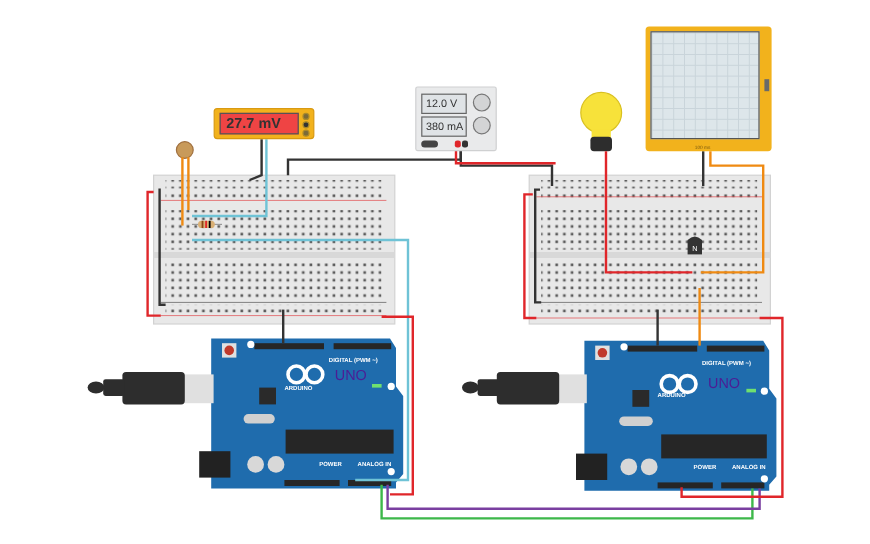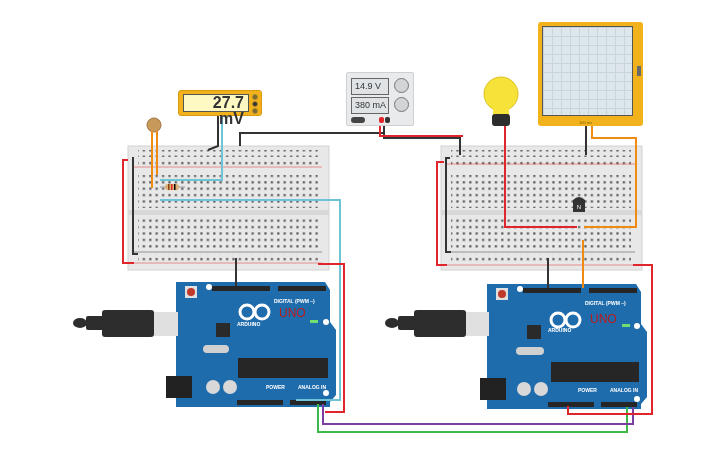--- a/index.html
+++ b/index.html
@@ -1,35 +1,35 @@
 <!DOCTYPE html>
 <html><head>
 <meta charset="utf-8">
 <style>
   html,body{margin:0;padding:0;background:#ffffff;}
   body{width:725px;height:453px;position:relative;overflow:hidden;font-family:"Liberation Sans",sans-serif;}
   #canvas{position:absolute;left:0;top:0;width:725px;height:453px;}
   .abs{position:absolute;}
   
   .multimeter{left:178px;top:90px;width:84px;height:26px;background:#f2b21c;border-radius:3px;border:1px solid #d99a12;box-sizing:border-box;}
-  .mm-screen{position:absolute;left:4px;top:3px;width:66px;height:18px;background:#fef9c3;border:1px solid #555;box-sizing:border-box;color:#333;font-size:16px;font-weight:bold;text-align:right;padding-right:4px;line-height:16px;}
+  .mm-screen{position:absolute;left:4px;top:3px;width:66px;height:18px;background:#ef4444;border:1px solid #555;box-sizing:border-box;color:#333;font-size:12px;font-weight:bold;text-align:right;padding-right:14px;line-height:16px;}
   .mm-knob{position:absolute;right:3px;width:6px;height:6px;border-radius:50%;background:#7a6a3a;border:1px solid #aa8a2a;box-sizing:border-box;}
   
   .psu{left:346px;top:72px;width:68px;height:54px;background:#e9eaeb;border:1px solid #cfd0d1;border-radius:2px;box-sizing:border-box;}
   .psu-disp{position:absolute;left:4px;width:38px;height:17px;background:#dfe3e6;border:1px solid #666;box-sizing:border-box;font-size:9px;color:#333;line-height:15px;padding-left:3px;}
   .psu-knob{position:absolute;left:47px;width:15px;height:15px;border-radius:50%;background:#d3d4d5;border:1px solid #777;box-sizing:border-box;}
   .psu-switch{position:absolute;left:4px;top:44px;width:14px;height:6px;background:#444;border-radius:3px;}
   .psu-term{position:absolute;top:44px;width:5px;height:6px;border-radius:2px;}
   
   .scope{left:538px;top:22px;width:105px;height:104px;background:#f2b21c;border-radius:3px;box-sizing:border-box;}
   .scope-screen{position:absolute;left:4px;top:4px;width:91px;height:90px;background:#dde6ea;border:1px solid #555;box-sizing:border-box;
     background-image:linear-gradient(#c9d4da 1px,transparent 1px),linear-gradient(90deg,#c9d4da 1px,transparent 1px);background-size:9px 9px;}
   .scope-label{position:absolute;left:0;right:10px;bottom:1px;text-align:center;font-size:4px;color:#7a5a10;}
   .scope-side{position:absolute;right:2px;top:44px;width:4px;height:10px;background:#6a6a6a;}
-  .uno-text{position:absolute;color:#b91c1c;font-size:12px;}
+  .uno-text{position:absolute;color:#4c1d95;font-size:12px;}
   .ard-text{position:absolute;color:#fff;font-size:5px;font-weight:bold;}
 </style>
 </head>
 <body>
 
 <svg id="canvas" width="725" height="453" viewBox="0 0 725 453">
   <defs>
     <pattern id="holes" x="0" y="0" width="6.4" height="6.4" patternUnits="userSpaceOnUse">
       <rect x="2" y="2" width="2.2" height="2.2" fill="#5a5a5a"></rect>
     </pattern>
@@ -171,21 +171,21 @@
 </svg>
 
 <div class="abs multimeter">
   <div class="mm-screen">27.7 mV</div>
   <div class="mm-knob" style="top:3px"></div>
   <div class="mm-knob" style="top:10px;background:#333"></div>
   <div class="mm-knob" style="top:17px"></div>
 </div>
 
 <div class="abs psu">
-  <div class="psu-disp" style="top:5px">14.9 V</div>
+  <div class="psu-disp" style="top:5px">12.0 V</div>
   <div class="psu-disp" style="top:24px">380 mA</div>
   <div class="psu-knob" style="top:5px"></div>
   <div class="psu-knob" style="top:24px"></div>
   <div class="psu-switch"></div>
   <div class="psu-term" style="left:32px;background:#e0262a"></div>
   <div class="psu-term" style="left:38px;background:#333"></div>
 </div>
 
 <div class="abs scope">
   <div class="scope-screen"></div>

